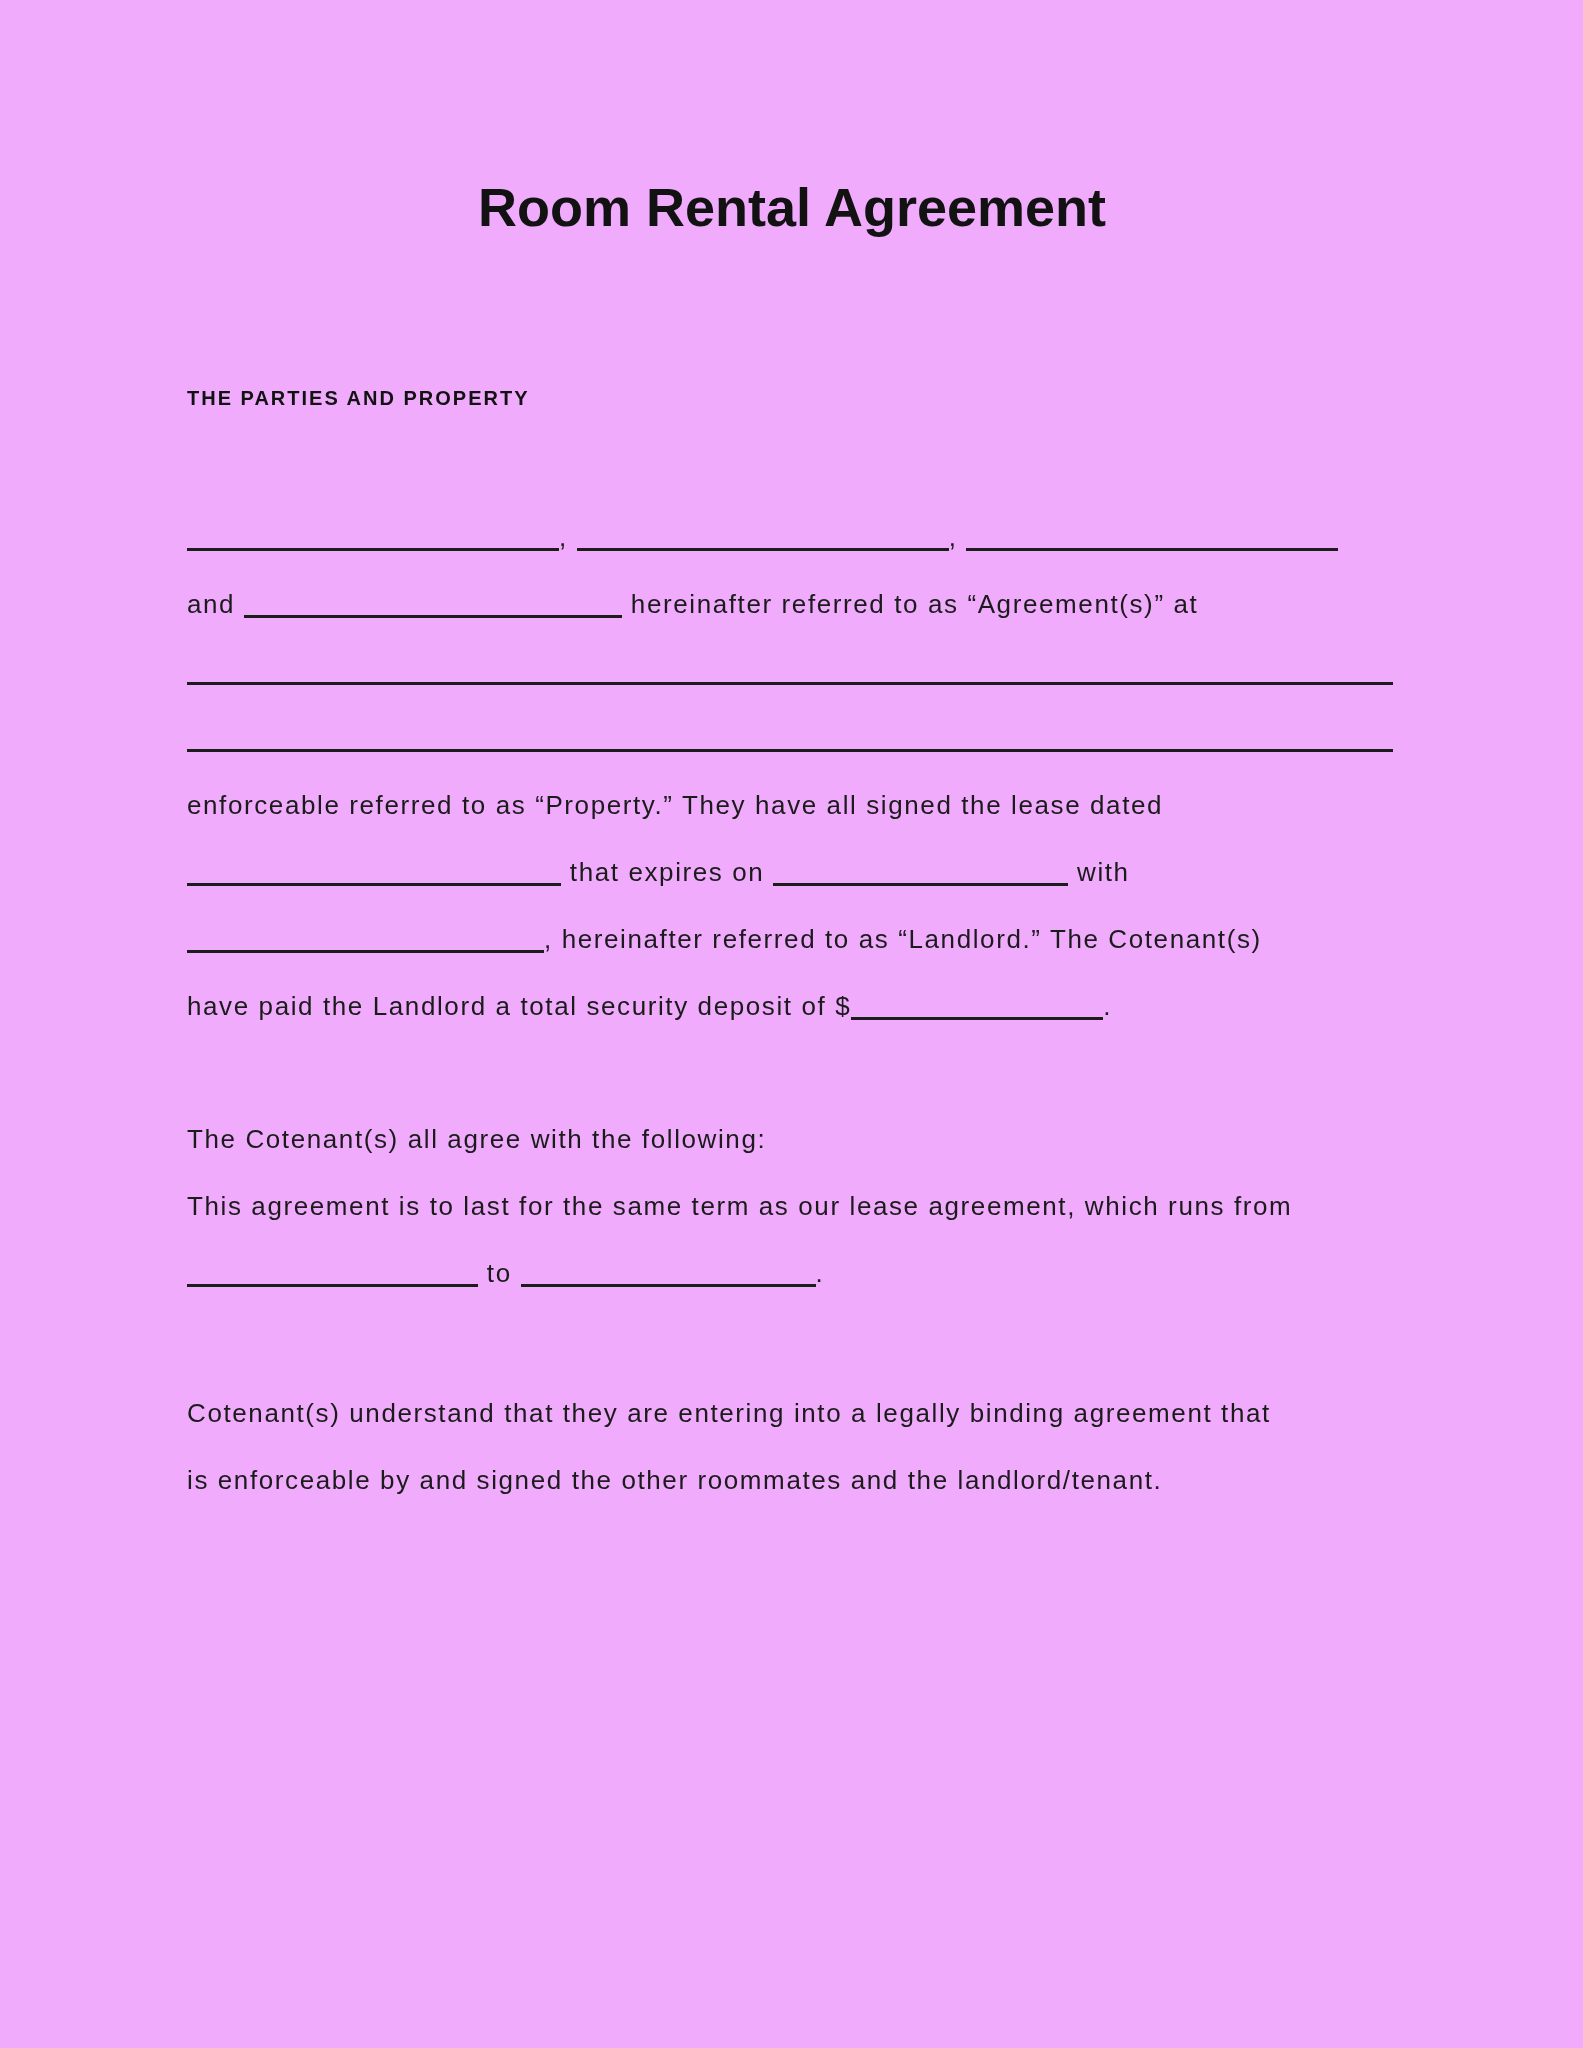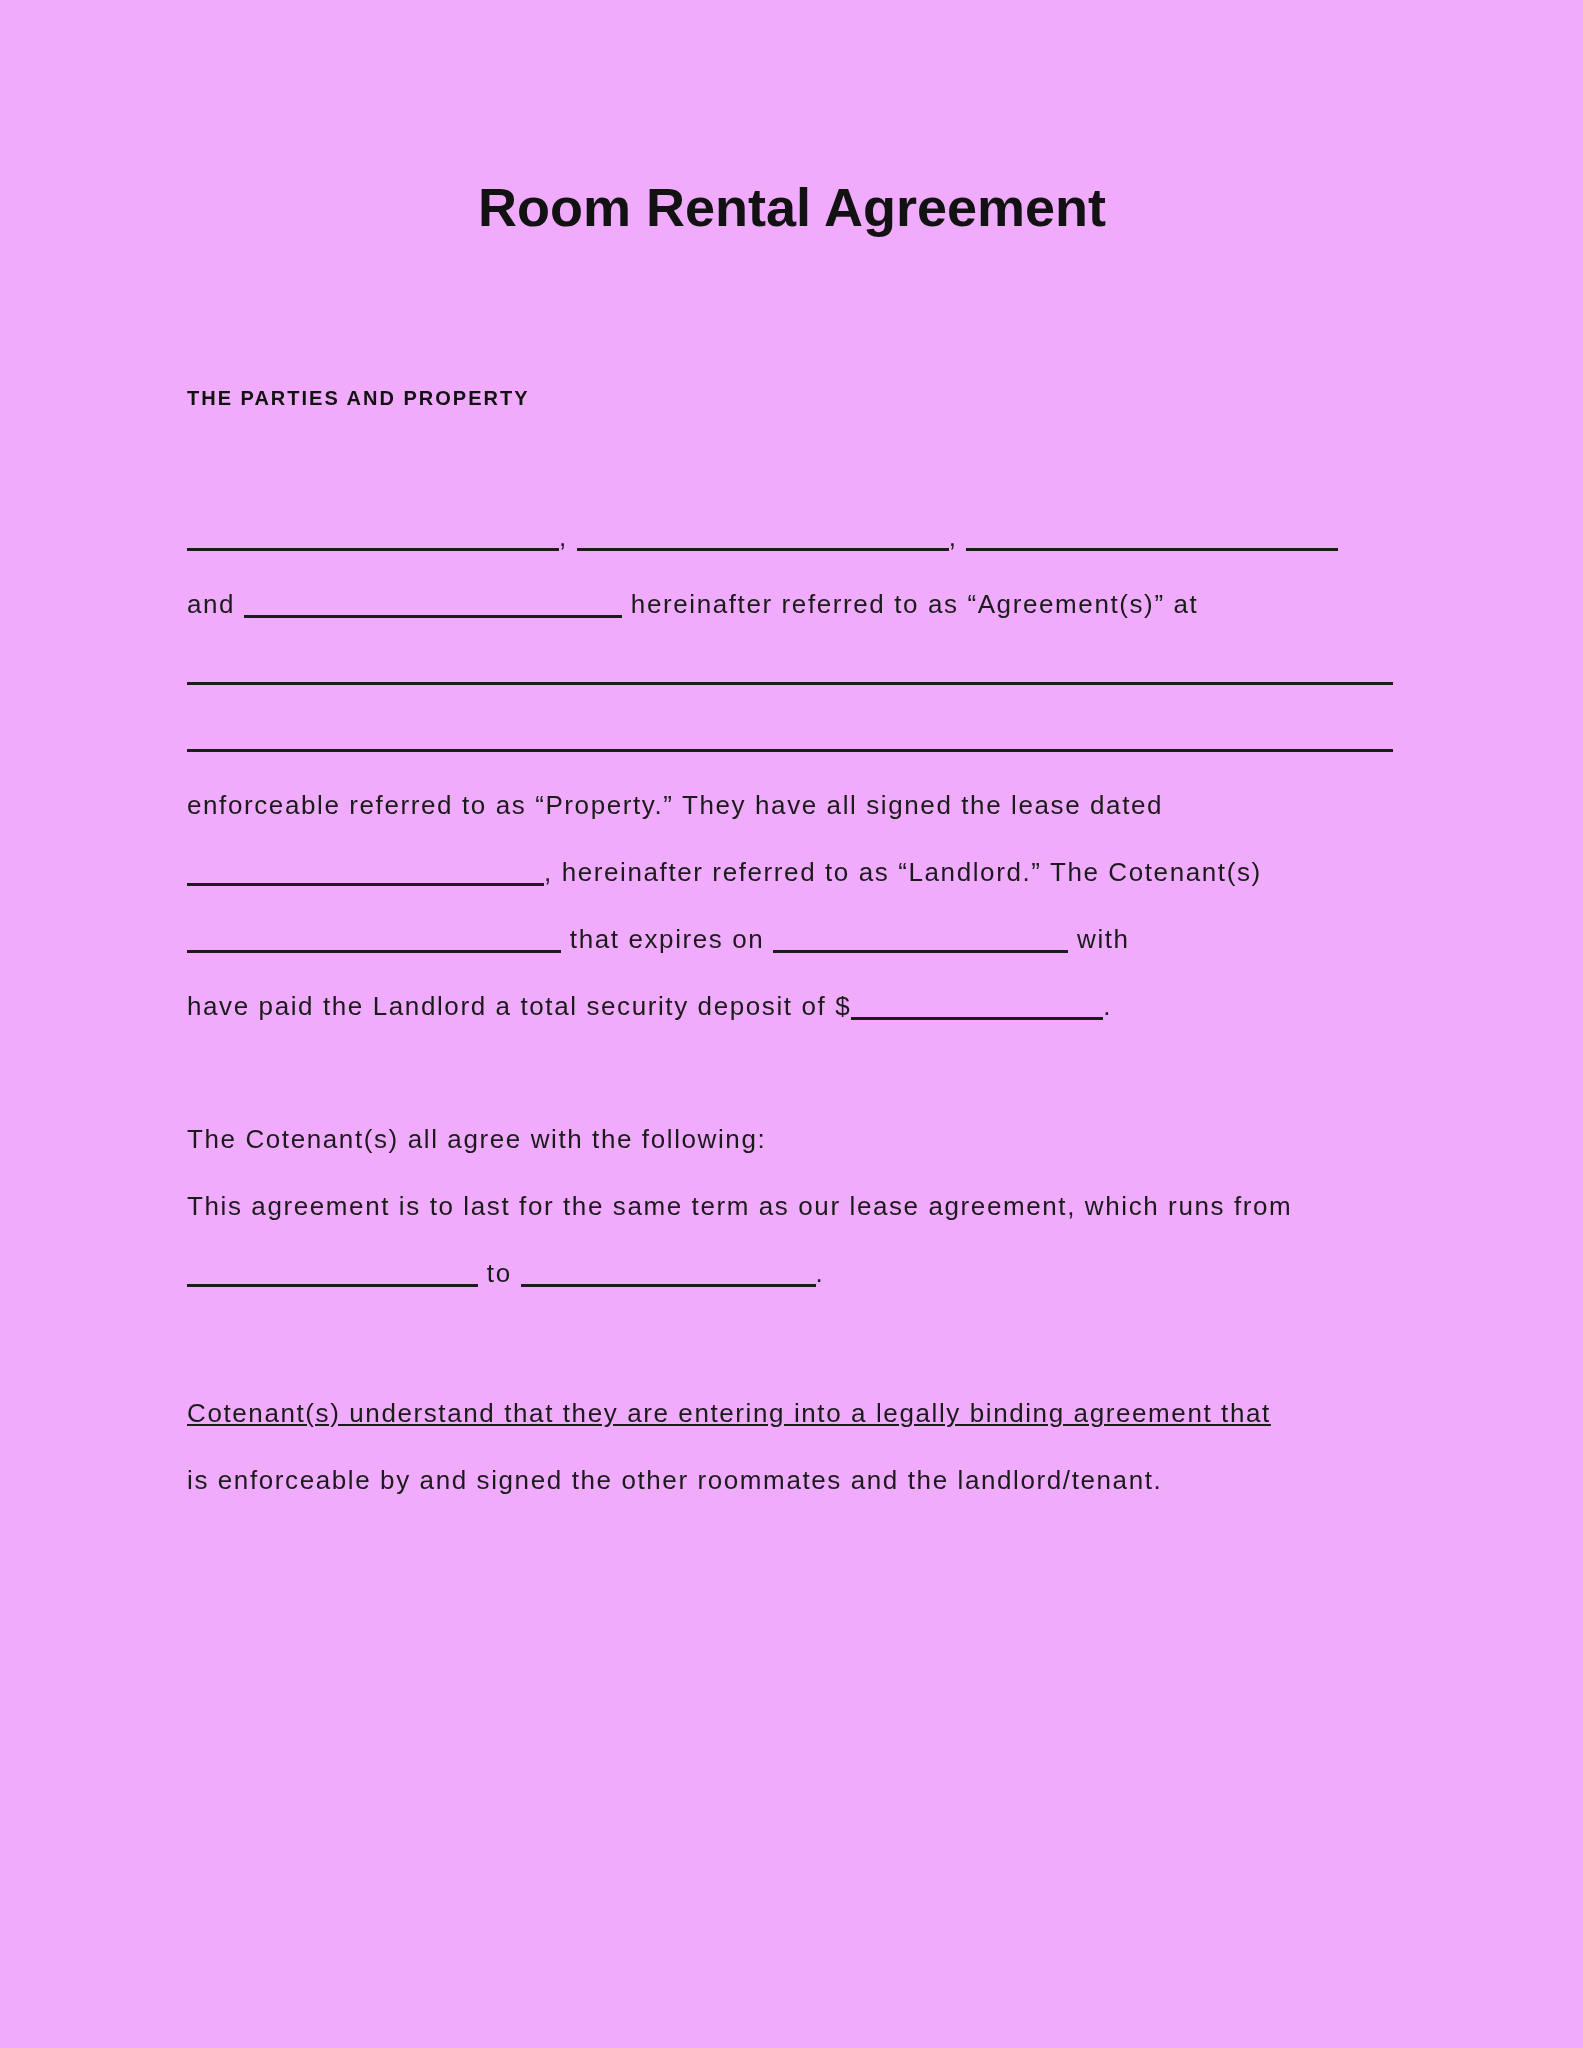--- a/index.html
+++ b/index.html
@@ -60,21 +60,20 @@
     line-height: 67px;
     letter-spacing: 1.6px;
     white-space: nowrap;
     color: #1b1b1b;
   }
   .gap-top {
     margin-top: 66px;
   }
   .gap-top-lg {
     margin-top: 73px;
-    text-decoration: underline;
   }
   .blank {
     display: inline-block;
     height: 3px;
     background: #1c1c1c;
     vertical-align: -5px;
   }
   .w-name { width: 372px; }
   .w-and { width: 378px; }
   .w-full { width: 1206px; }
@@ -100,23 +99,23 @@
     <p class="line"><span class="blank w-name"></span><span>,</span> <span class="blank w-name"></span><span>,</span> <span class="blank w-name"></span></p>
 
     <p class="line"><span>and</span> <span class="blank w-and"></span> <span>hereinafter referred to as “Agreement(s)” at</span></p>
 
     <p class="line"><span class="blank w-full"></span></p>
 
     <p class="line"><span class="blank w-full"></span></p>
 
     <p class="line"><span>enforceable referred to as “Property.” They have all signed the lease dated</span></p>
 
+    <p class="line"><span class="blank w-leasedate"></span> <span>that expires on</span> <span class="blank w-expire"></span> <span>with</span></p>
+
     <p class="line"><span class="blank w-landlord"></span><span>, hereinafter referred to as “Landlord.” The Cotenant(s)</span></p>
-
-    <p class="line"><span class="blank w-leasedate"></span> <span>that expires on</span> <span class="blank w-expire"></span> <span>with</span></p>
 
     <p class="line"><span>have paid the Landlord a total security deposit of $</span><span class="blank w-deposit"></span><span>.</span></p>
 
     <p class="line gap-top"><span>The Cotenant(s) all agree with the following:</span></p>
 
     <p class="line"><span>This agreement is to last for the same term as our lease agreement, which runs from</span></p>
 
     <p class="line"><span class="blank w-term1"></span> <span>to</span> <span class="blank w-term2"></span><span>.</span></p>
 
     <p class="line gap-top-lg"><span>Cotenant(s) understand that they are entering into a legally binding agreement that</span></p>

